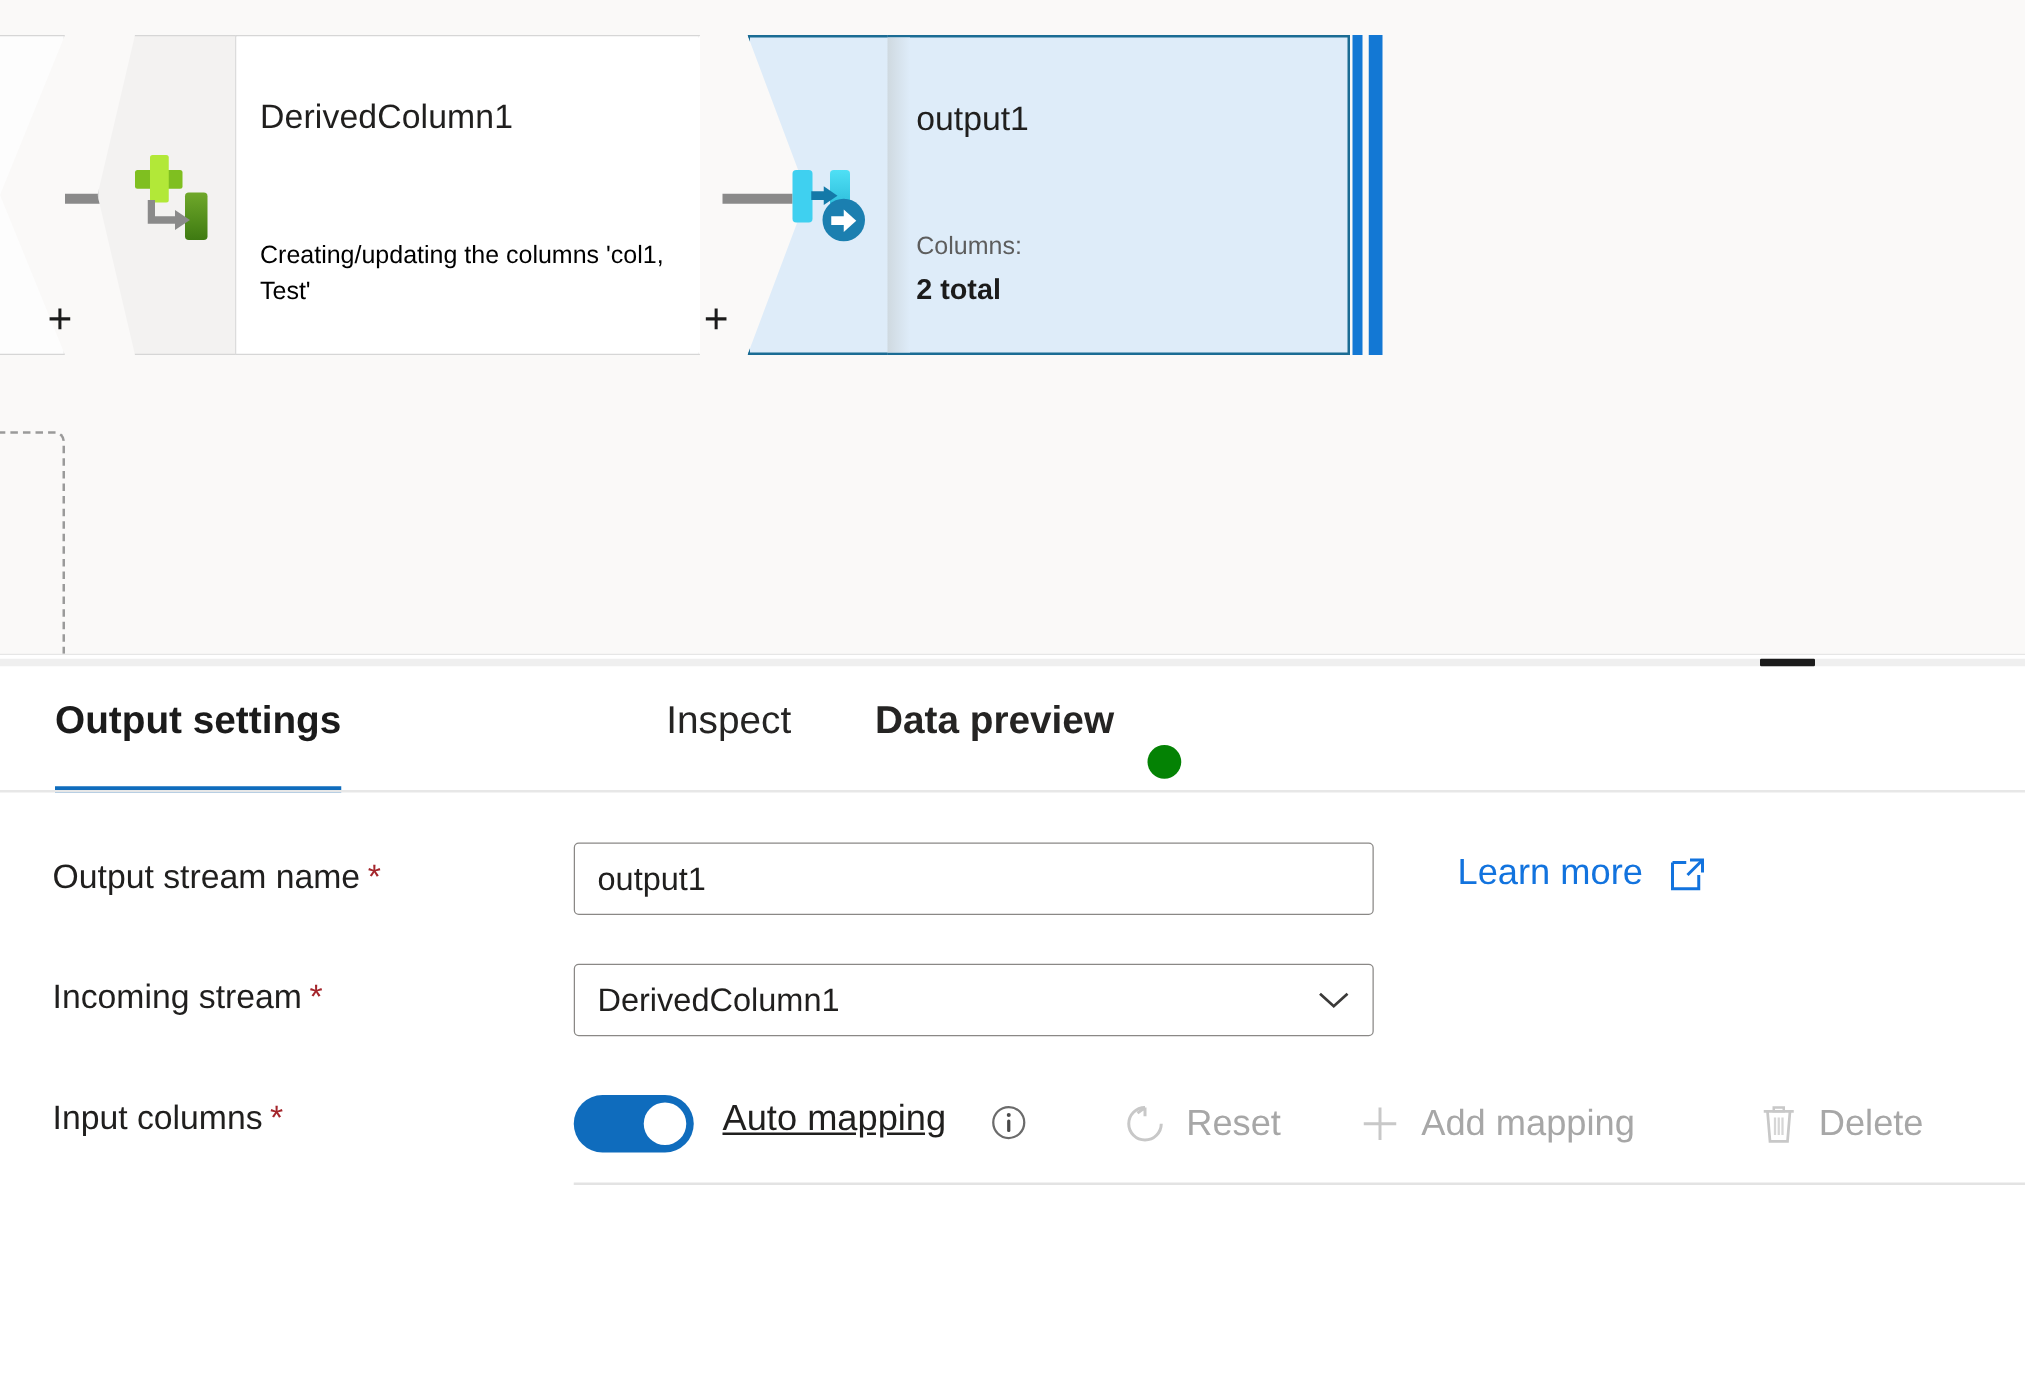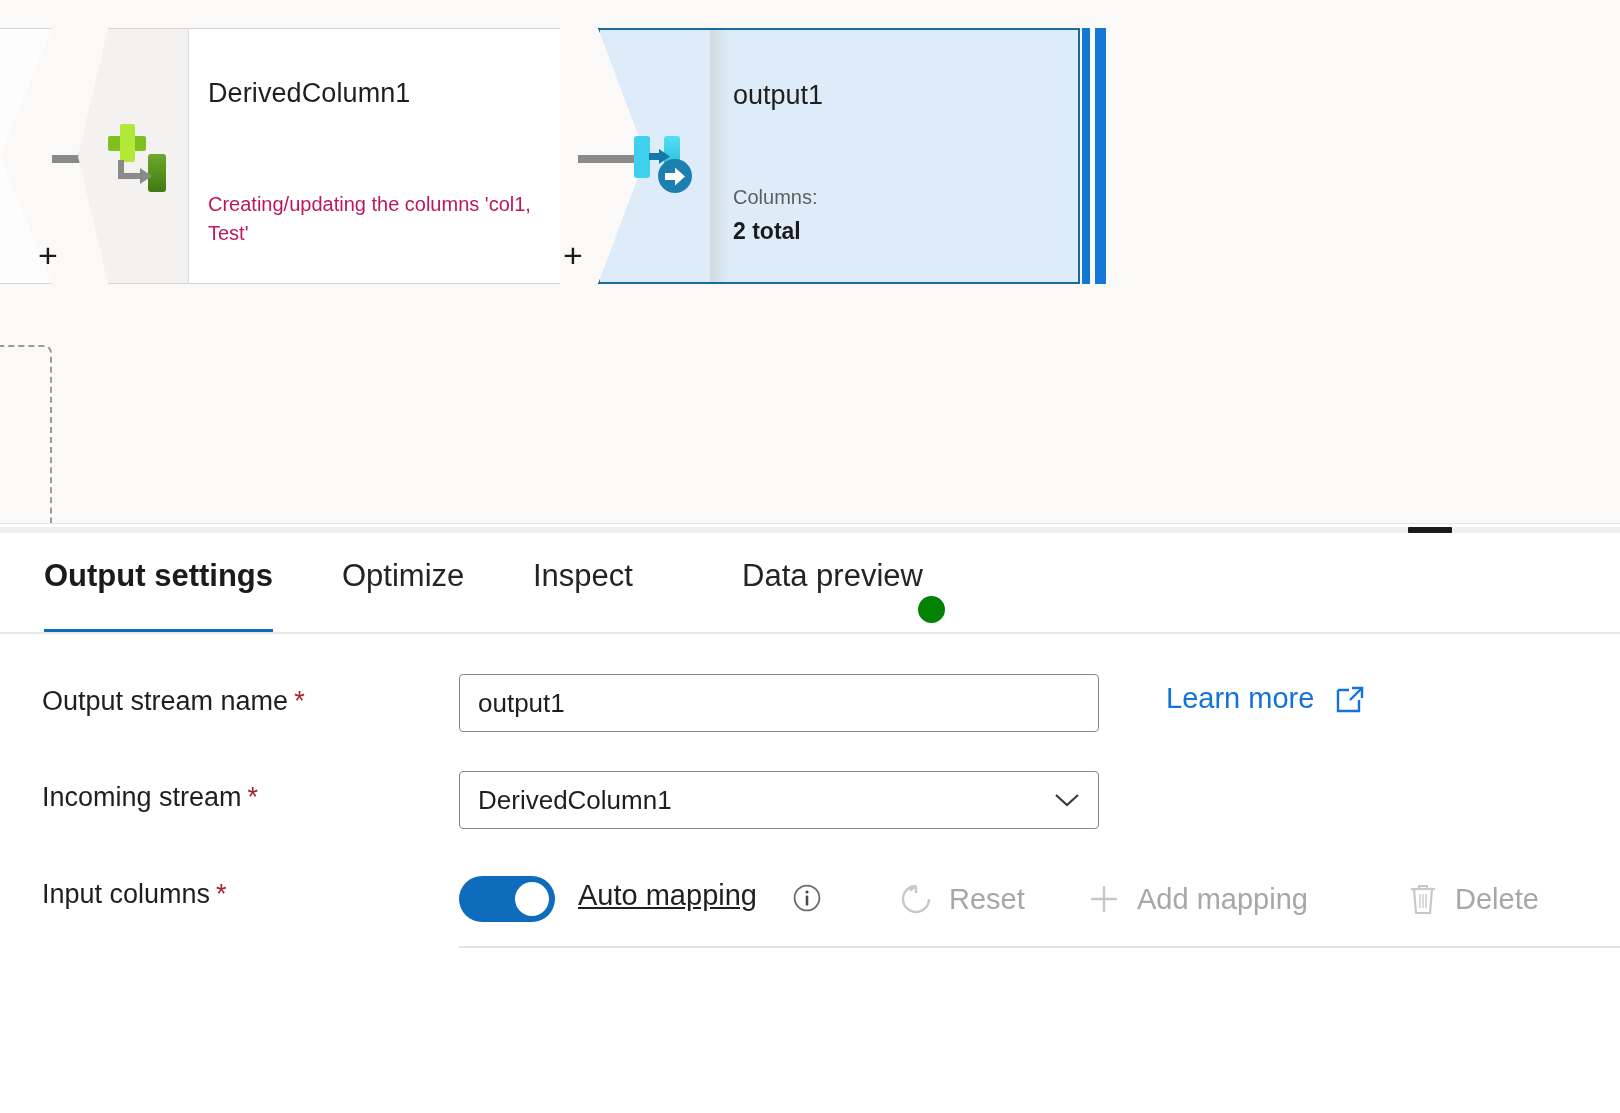--- a/index.html
+++ b/index.html
@@ -75,21 +75,21 @@
     background: #ffffff;
   }
   .derived-title {
     position: absolute; left: 208px; top: 78px;
     font-size: 27px; color: #201f1e; letter-spacing: .1px;
     white-space: nowrap;
   }
   .derived-desc {
     position: absolute; left: 208px; top: 190px;
     width: 350px;
-    font-size: 20px; line-height: 29px; color: #be185d;
+    font-size: 20px; line-height: 29px; color: #000000;
   }
   .plus-left {
     position: absolute; left: 38px; top: 238px;
     font-size: 34px; color: #1b1b1b; line-height: 1;
   }
   .plus-right {
     position: absolute; left: 563px; top: 238px;
     font-size: 34px; color: #1b1b1b; line-height: 1;
   }
 
@@ -194,21 +194,21 @@
     font-size: 31px; color: #252423; white-space: nowrap;
     padding-bottom: 8px;
   }
   .tab.active { font-weight: bold; color: #1b1b1b; }
   .tab .underline {
     position: absolute; left: 0; right: 0; bottom: 0; height: 5px; background: #0f6cbd;
   }
   .tab-0 { left: 44px; }
   .tab-1 { left: 342px; }
   .tab-2 { left: 533px; }
-  .tab-3 { left: 742px; }
+  .tab-3 { left: 700px; font-weight: bold; }
   .preview-dot {
     position: absolute; left: 918px; top: 38px;
     width: 27px; height: 27px; border-radius: 50%; background: #048204;
   }
   .tabstrip-line {
     position: absolute; left: 0; top: 98px; width: 1620px; height: 2px; background: #e7e7e7;
   }
 
   
   .form-label {
@@ -349,23 +349,20 @@
   <div class="grip-track"></div>
   <div class="grip"></div>
 
   <div class="panel">
 
     <div class="tabstrip">
       <div class="tab tab-0 active">
         <span>Output settings</span>
         <span class="underline"></span>
       </div>
-      <div class="tab tab-1">
-        <span>Optimize</span>
-      </div>
       <div class="tab tab-2">
         <span>Inspect</span>
       </div>
       <div class="tab tab-3">
         <span>Data preview</span>
       </div>
       <div class="preview-dot"></div>
     </div>
     <div class="tabstrip-line"></div>
 

